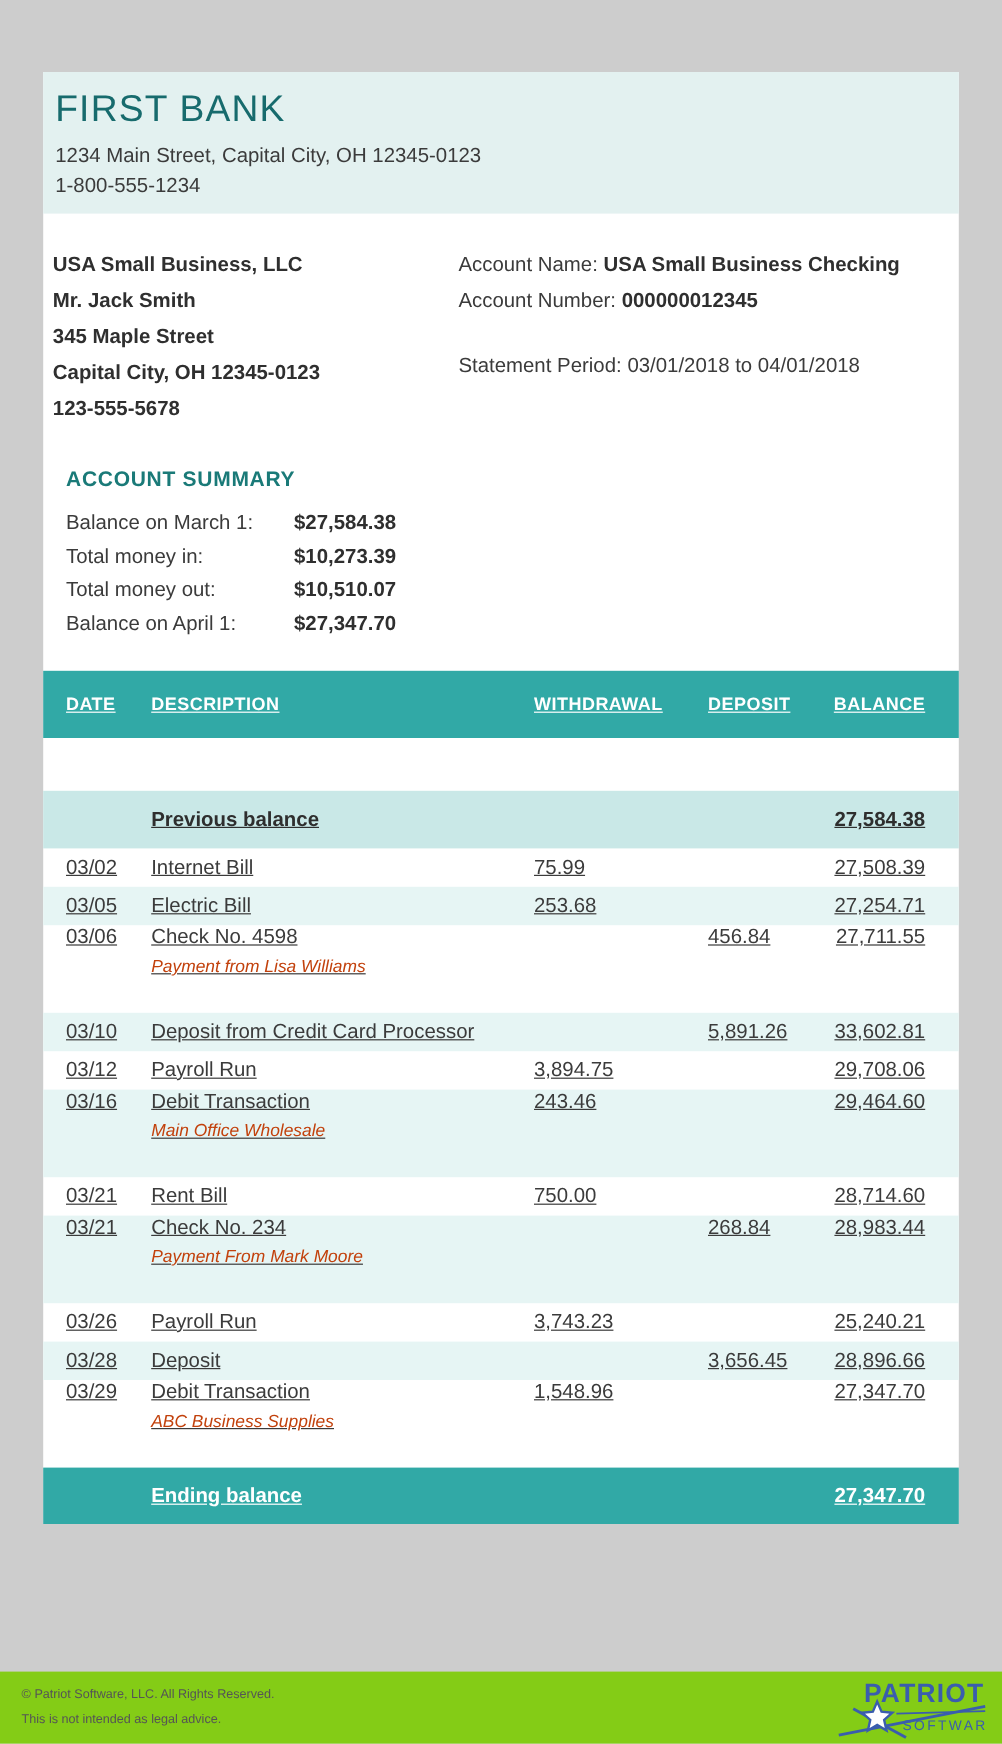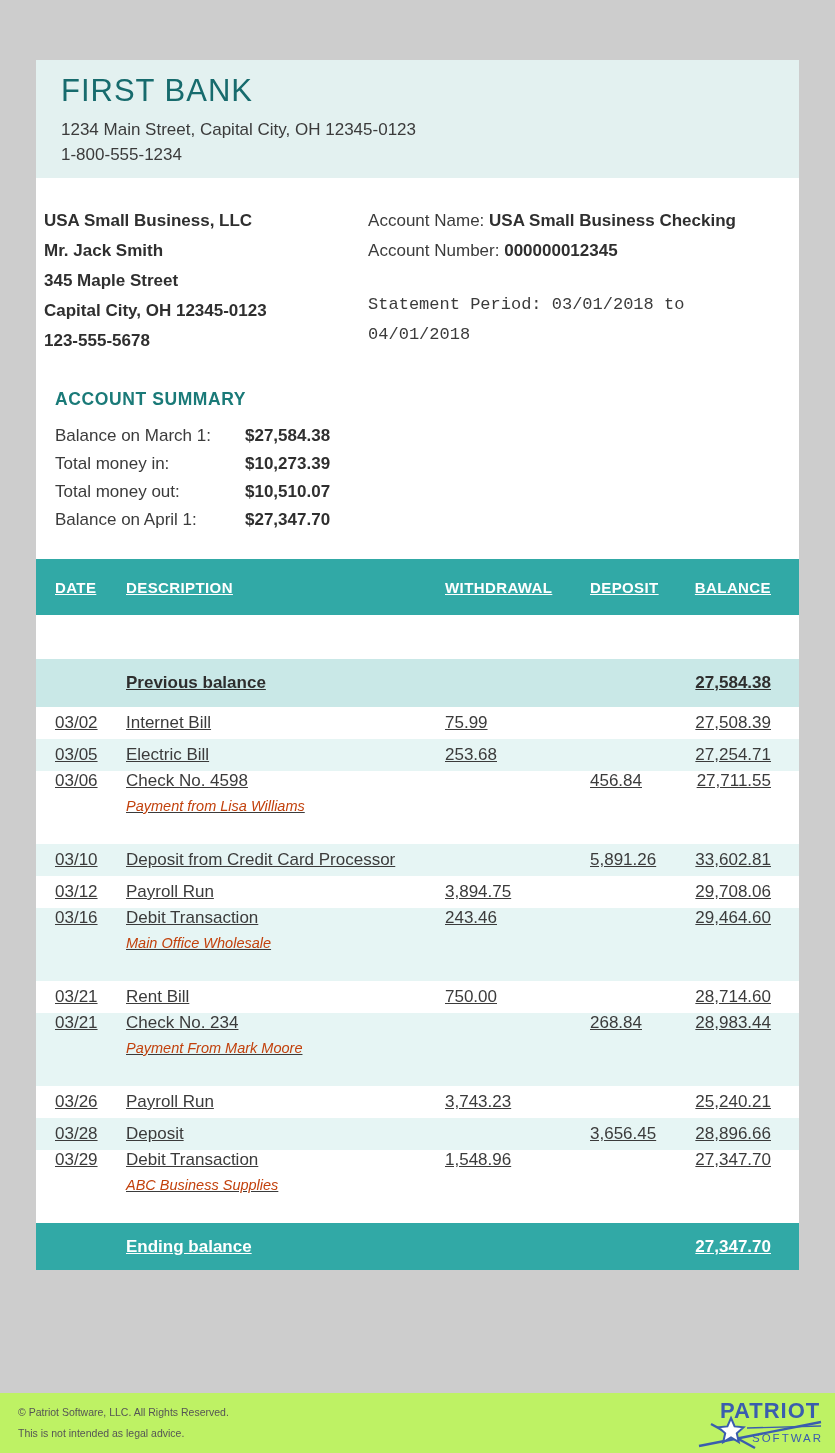--- a/index.html
+++ b/index.html
@@ -12,21 +12,21 @@
     overflow: hidden;
   }
   .page {
     position: absolute;
     left: 36px; top: 60px; width: 763px;
     background: #ffffff;
   }
   
   .bank-block {
     background: #e3f1f0;
-    padding: 13px 20px 11px 25px;
+    padding: 13px 20px 11px 10px;
   }
   .bank-name {
     font-size: 31px;
     font-weight: 400;
     letter-spacing: 1px;
     color: #176b6d;
     line-height: 36px;
     margin-bottom: 8px;
   }
   .bank-addr { font-size: 17px; line-height: 25px; color: #3b3b3b; }
@@ -38,21 +38,21 @@
   }
   .customer {
     width: 338px;
     font-weight: bold;
     font-size: 17px;
     line-height: 30px;
     color: #2f2f2f;
   }
   .acct-block { font-size: 17px; line-height: 30px; }
   .acct-block b { color: #2f2f2f; }
-  .acct-period { margin-top: 24px; font-family: Liberation Mono, monospace; }
+  .acct-period { margin-top: 24px; }
   
   .summary { padding: 8px 20px 0 19px; }
   .summary-title {
     color: #1a7a78;
     font-size: 17.5px;
     font-weight: bold;
     letter-spacing: .6px;
     line-height: 21px;
     margin-bottom: 12px;
   }
@@ -101,21 +101,21 @@
     align-items: center;
     background: #31a9a6;
     color: #ffffff;
     font-weight: bold;
   }
   
   .footer {
     position: absolute;
     left: 0; top: 1393px;
     width: 835px; height: 60px;
-    background: #bef264;
+    background: #84cc16;
     display: flex;
     justify-content: space-between;
     align-items: center;
     padding: 0 12px 0 18px;
   }
   .foot-text { font-size: 10.5px; color: #555555; line-height: 21px; }
   .logo svg { display: block; }
 </style>
 </head>
 <body>

